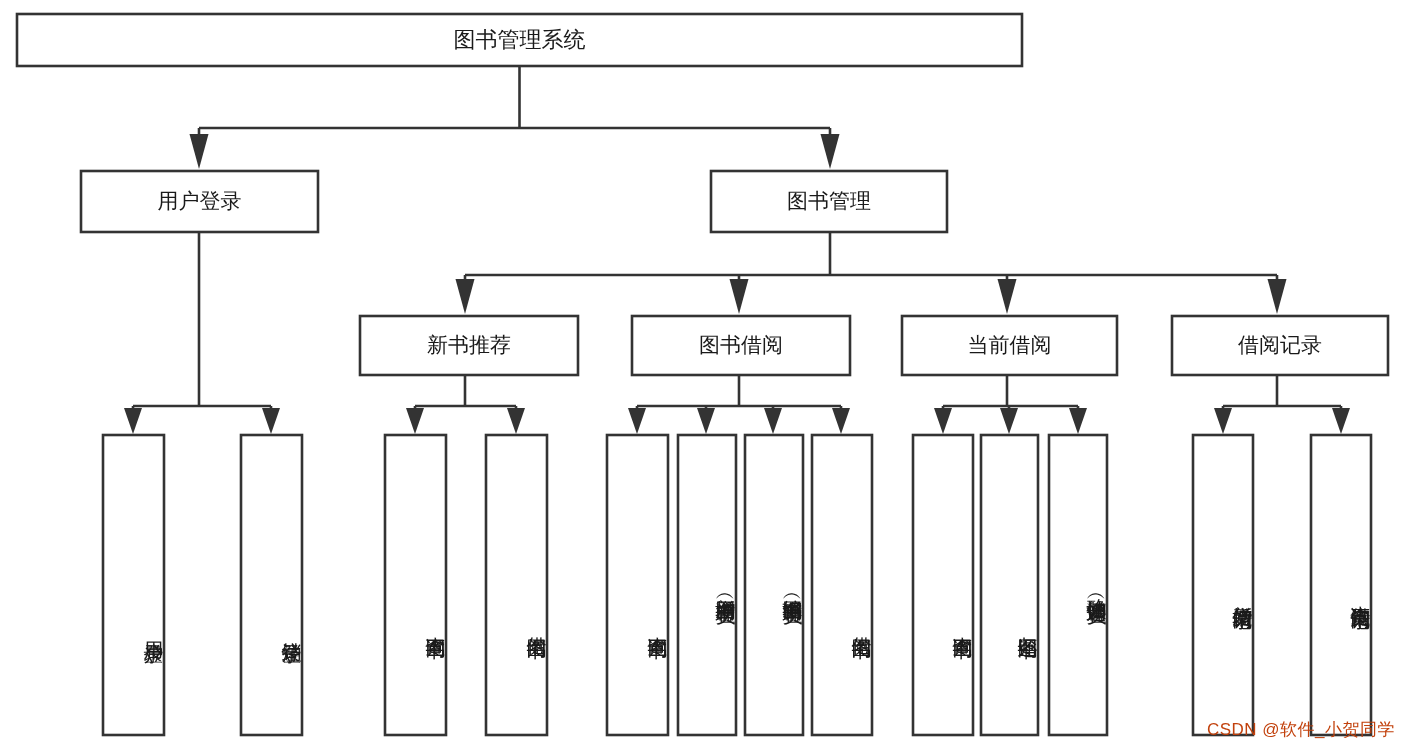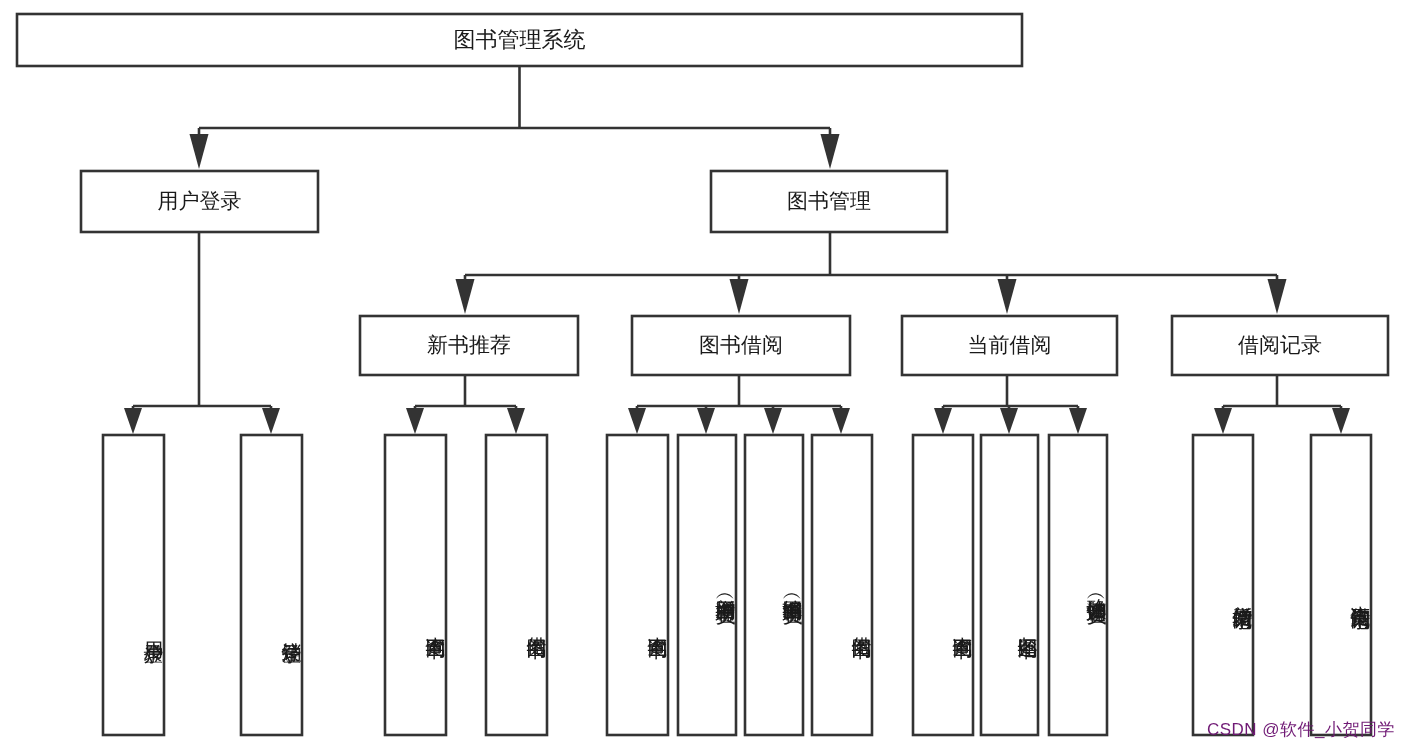--- a/index.html
+++ b/index.html
@@ -67,21 +67,21 @@
     letter-spacing: 1px;
     pointer-events: none;
     overflow: hidden;
   }
   .watermark {
     position: absolute;
     right: 10px;
     bottom: 6px;
     font-family: "Liberation Sans", "DejaVu Sans", sans-serif;
     font-size: 17px;
-    color: #701a75;
+    color: #c2410c;
     letter-spacing: 0.5px;
     white-space: nowrap;
   }
 </style>
 </head>
 <body>
 
 <div id="diagram-root">
 
   <svg id="flow" viewBox="0 0 1405 747">

